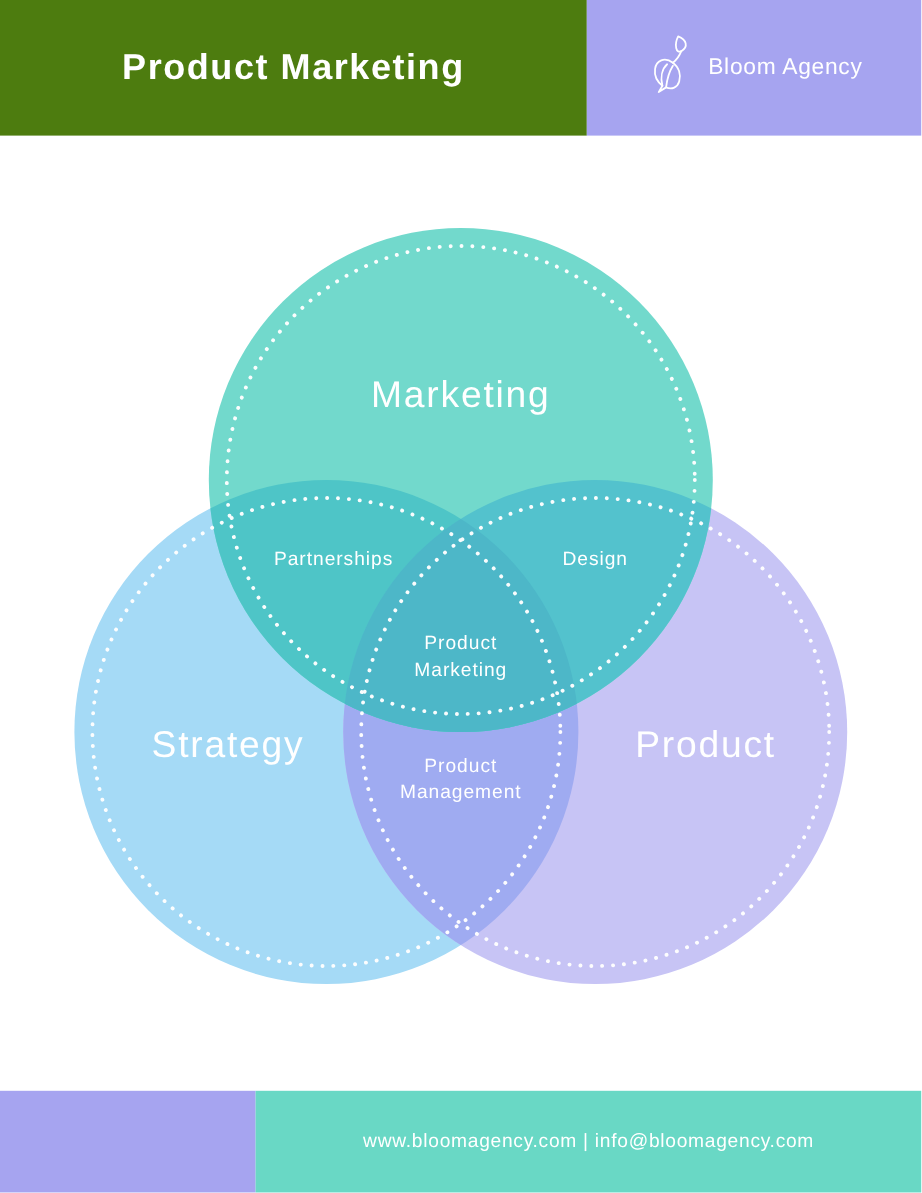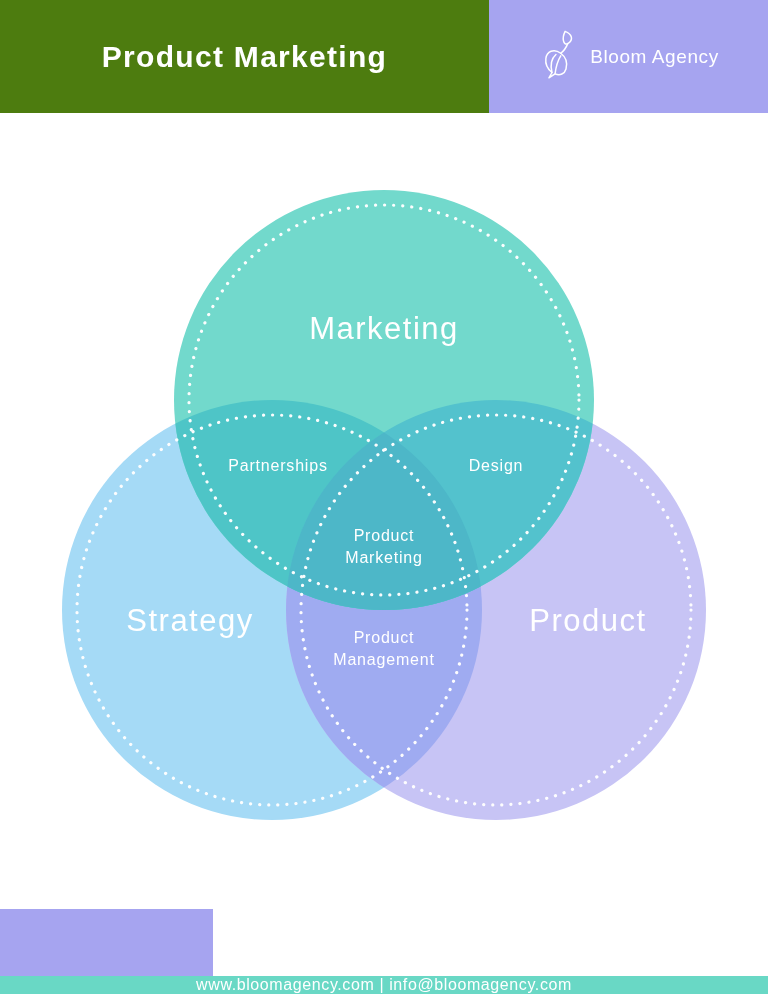--- a/index.html
+++ b/index.html
@@ -58,21 +58,20 @@
     font-size: 16px;
     font-weight: 500;
     letter-spacing: 0.8px;
   }
   
   .footer {
     position: absolute;
     left: 0; bottom: 0;
     width: 768px; height: 85px;
     display: flex;
-    flex-direction: column;
   }
   .footer-accent { width: 213px; height: 100%; }
   .footer-main {
     flex: 1; height: 100%;
     display: flex; align-items: center; justify-content: center;
   }
   .footer-contact {
     color: #ffffff;
     font-size: 16px;
     font-weight: 400;

